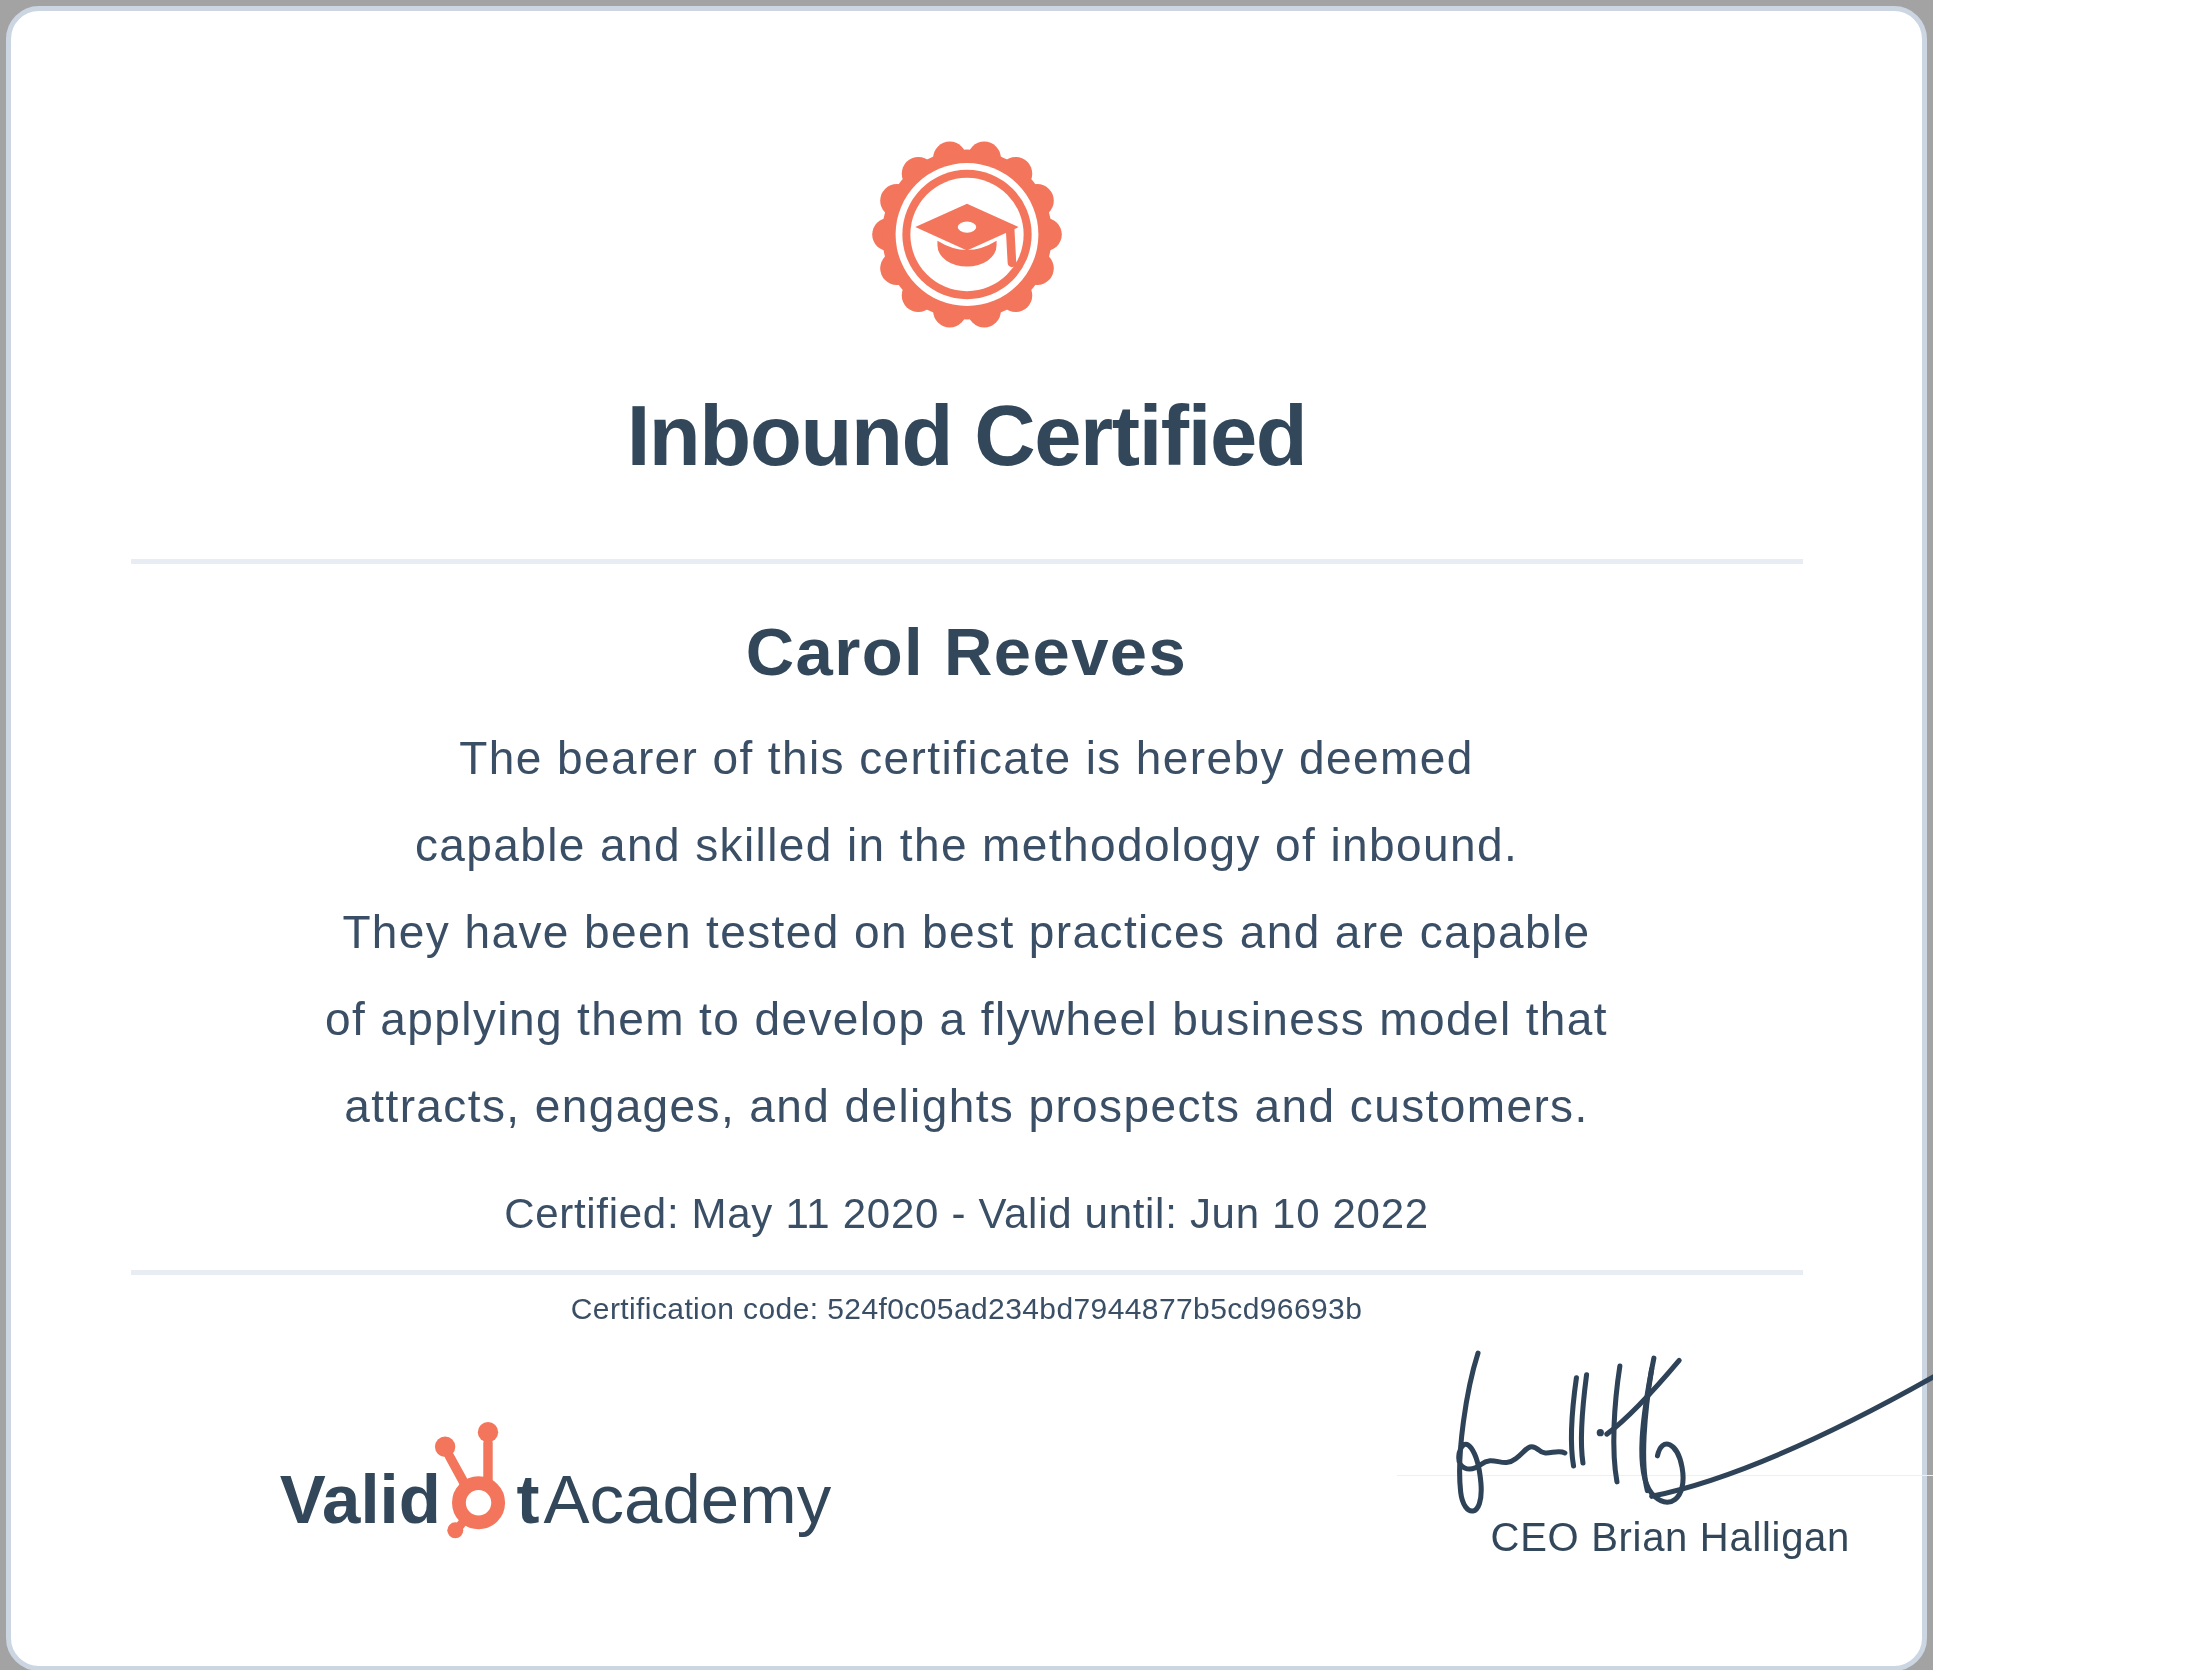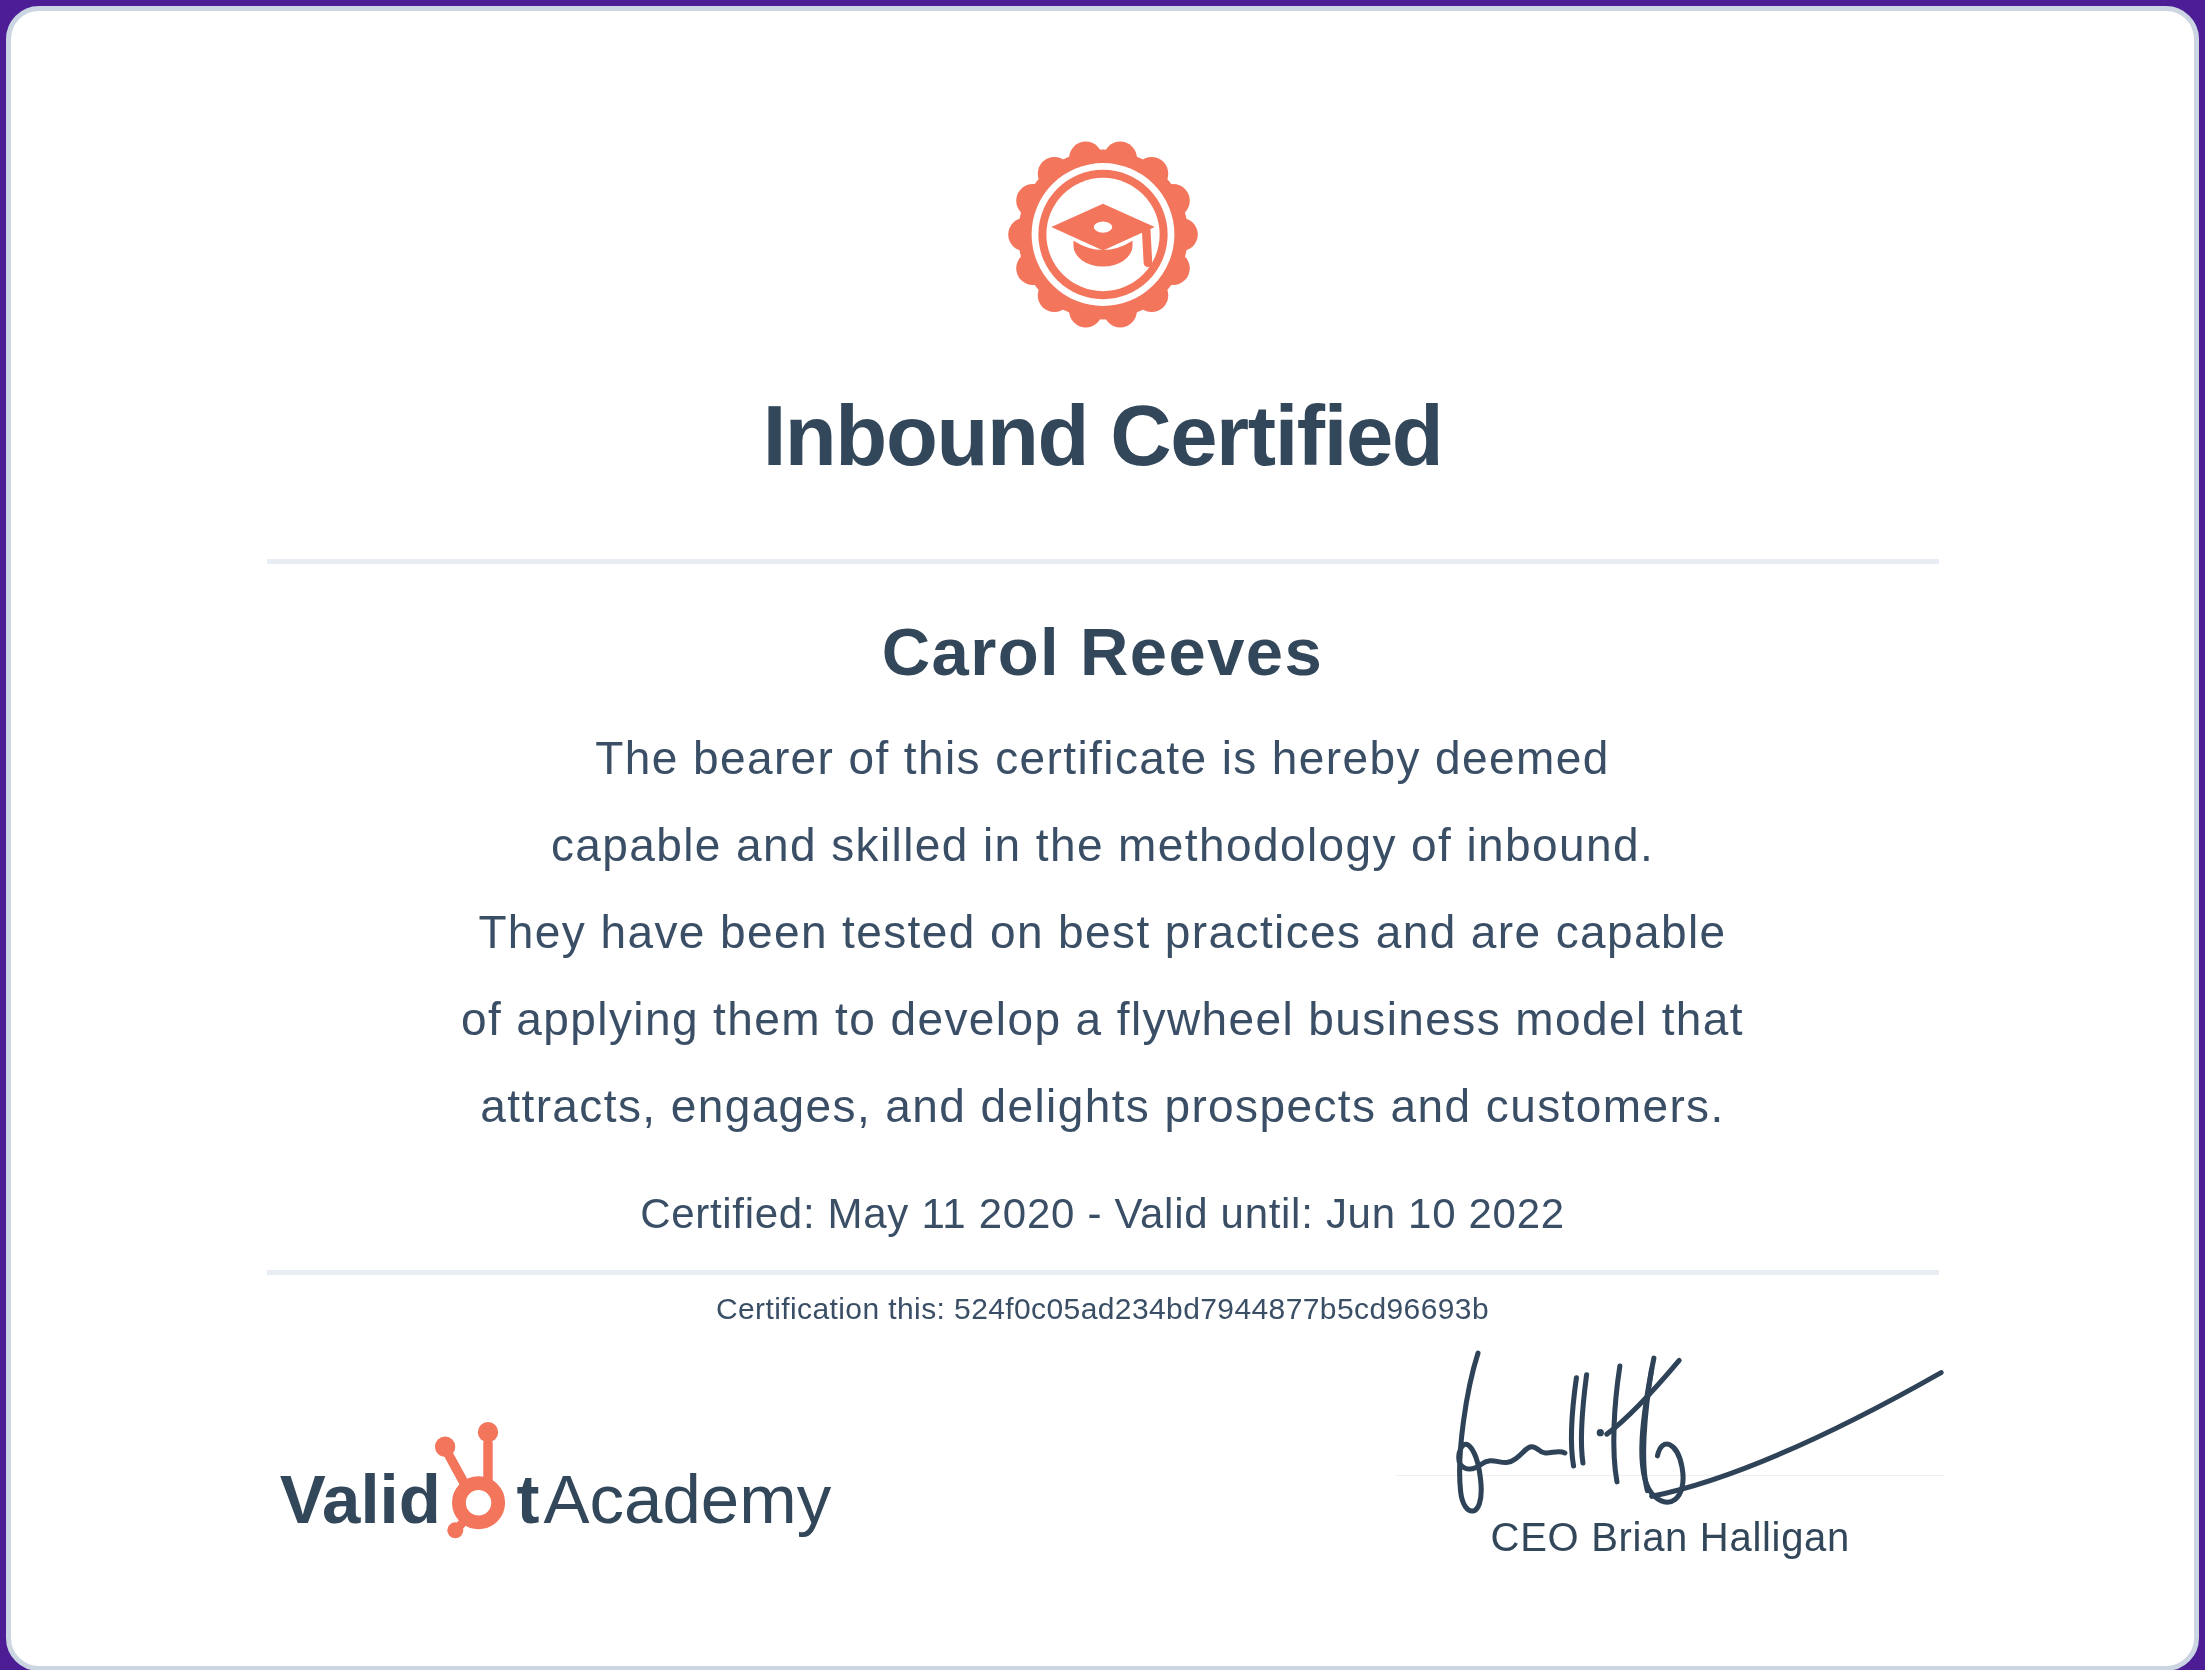--- a/index.html
+++ b/index.html
@@ -1,19 +1,19 @@
 <!DOCTYPE html>
 <html style="font-size:11.6px"><head>
 <meta charset="utf-8">
 <style>
   html,body{margin:0;padding:0;background:#ffffff;}
   .canvas{
     position:relative;
-    width:2205px;height:1671px;
-    background:#4c1d95;
+    width:1933px;height:1671px;
+    background:#a3a3a3;
     font-family:"Liberation Sans", sans-serif;
     color:#33475b;
     overflow:hidden;
   }
   .card{
     position:absolute;
     left:5.8px;top:5.8px;right:5.8px;bottom:0px;
     background:#ffffff;
     border:5px solid #cbd6e2;
     border-radius:33px;
@@ -169,21 +169,21 @@
     <p class="description">The bearer of this certificate is hereby deemed
 capable and skilled in the methodology of inbound.
 They have been tested on best practices and are capable
 of applying them to develop a flywheel business model that
 attracts, engages, and delights prospects and customers.</p>
 
     <p class="validity">Certified: May 11 2020 - Valid until: Jun 10 2022</p>
 
     <div class="divider divider-bottom"></div>
 
-    <p class="code-line"><span>Certification this:</span> <span>524f0c05ad234bd7944877b5cd96693b</span></p>
+    <p class="code-line"><span>Certification code:</span> <span>524f0c05ad234bd7944877b5cd96693b</span></p>
 
     <div class="logo">
       <span class="logo-bold">Valid</span><svg class="sprocket" viewBox="0 0 132 172" aria-hidden="true">
         <g stroke="#F3755C" fill="none" stroke-linecap="round">
           <circle cx="64" cy="122" r="27" stroke-width="19"></circle>
           <line x1="48" y1="102" x2="24" y2="58" stroke-width="13"></line>
           <line x1="77" y1="92" x2="77" y2="40" stroke-width="13"></line>
           <line x1="46" y1="144" x2="36" y2="157" stroke-width="12"></line>
         </g>
         <g fill="#F3755C">

